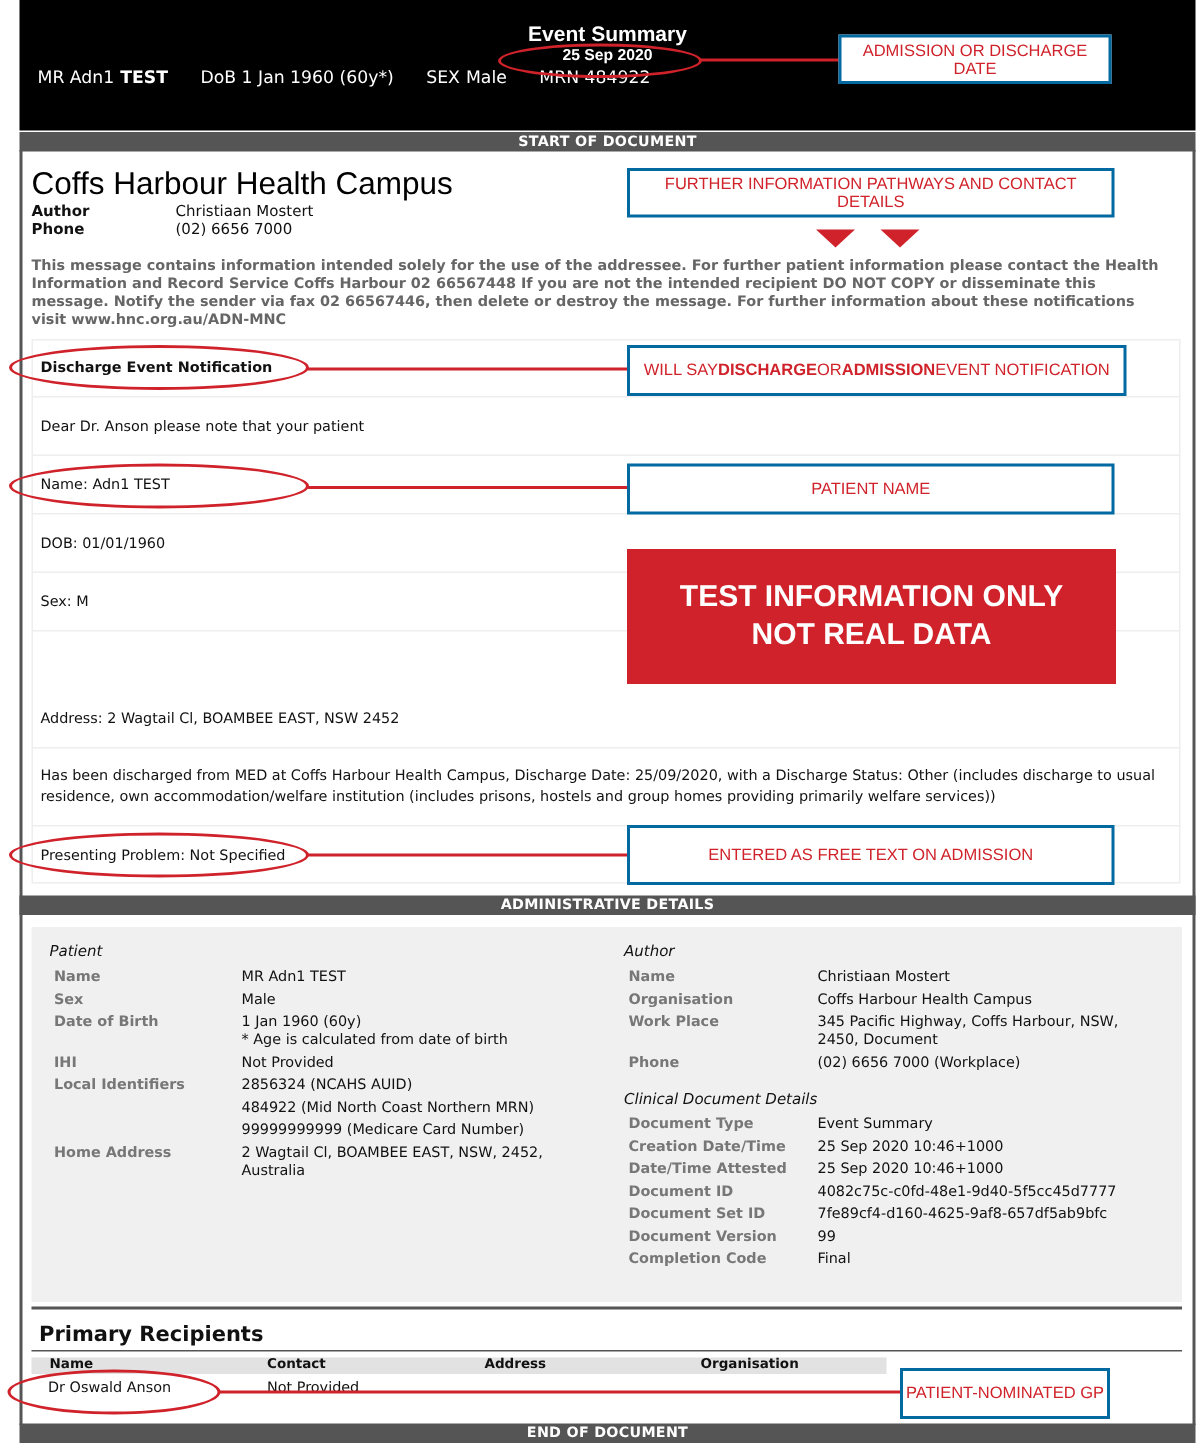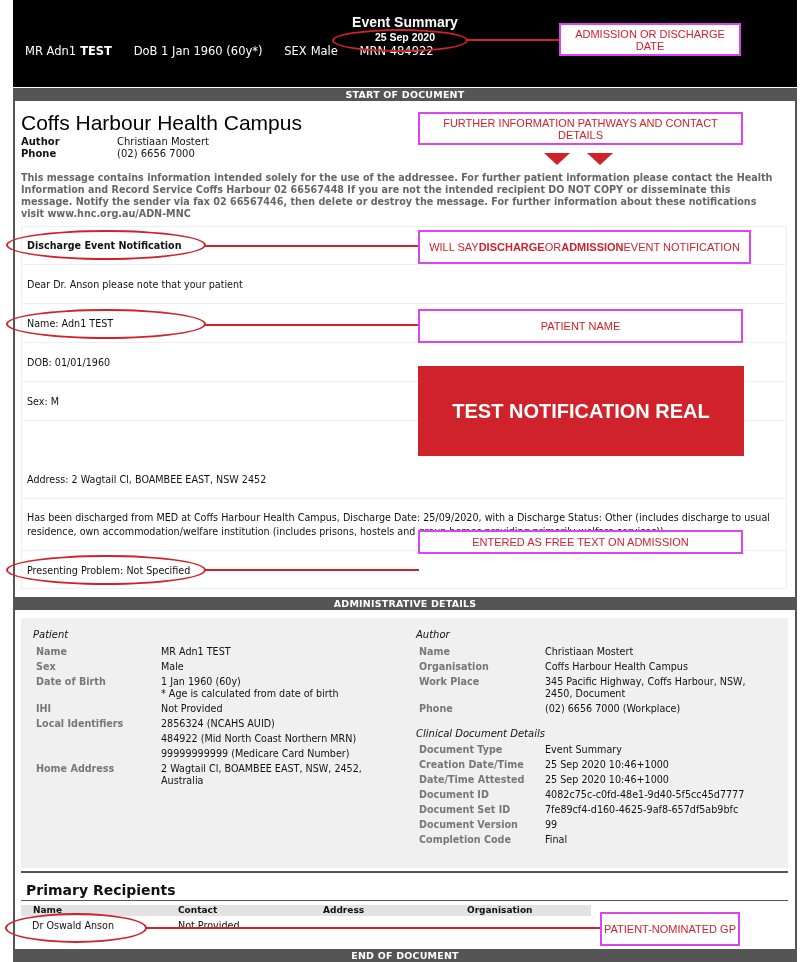--- a/index.html
+++ b/index.html
@@ -32,21 +32,21 @@
   .kv .k { position: absolute; left: 0; color: #777; font-weight: bold; white-space: nowrap; }
   .kv .v { position: absolute; white-space: nowrap; color: #111; }
 
   .hr-thin { position: absolute; left: 21px; width: 767px; height: 2px; background: #555; }
 
   .prim-title { position: absolute; left: 26px; top: 882px; font-size: 14px; font-weight: bold; }
   .prim-head { position: absolute; left: 21px; top: 905px; width: 570px; height: 11px; background: #e2e2e2; font-size: 9px; font-weight: bold; }
   .prim-head span, .prim-row span { position: absolute; top: 0; }
   .prim-row { position: absolute; left: 21px; top: 920px; width: 570px; height: 14px; font-size: 9.6px; }
 
-  .anno-box { position: absolute; border: 2px solid #d946ef; background: #fff; color: #d0222a; font-family: "Liberation Sans", sans-serif; font-size: 11px; display: flex; align-items: center; justify-content: center; text-align: center; }
+  .anno-box { position: absolute; border: 2px solid #0369a1; background: #fff; color: #d0222a; font-family: "Liberation Sans", sans-serif; font-size: 11px; display: flex; align-items: center; justify-content: center; text-align: center; }
   .anno-box b { font-weight: bold; }
   .anno-line { position: absolute; height: 2px; background: #d0222a; }
   .anno-oval { position: absolute; border: 2px solid #d0222a; border-radius: 50%; }
   .test-banner { position: absolute; left: 418px; top: 366px; width: 326px; height: 90px; background: #d0222a; color: #fff; font-family: "Liberation Sans", sans-serif; font-weight: bold; font-size: 20px; line-height: 25px; display: flex; flex-direction: column; align-items: center; justify-content: center; }
   .tri { position: absolute; width: 0; height: 0; border-left: 13px solid transparent; border-right: 13px solid transparent; border-top: 12px solid #d0222a; }
 </style>
 </head>
 <body>
 
 <div class="header">
@@ -171,22 +171,23 @@
     <span> OR </span>
     <b>ADMISSION</b>
     <span> EVENT NOTIFICATION</span>
 </div>
 
 <div class="anno-oval" style="left:6px;top:309px;width:200px;height:30px;"></div>
 <div class="anno-line" style="left:205px;top:324px;width:214px;"></div>
 <div class="anno-box" style="left:418px;top:309px;width:325px;height:34px;">PATIENT NAME</div>
 
 <div class="test-banner">
-  <div>TEST NOTIFICATION REAL</div>
+  <div>TEST INFORMATION ONLY</div>
+  <div>NOT REAL DATA</div>
 </div>
 
 <div class="anno-oval" style="left:6px;top:555px;width:200px;height:30px;"></div>
 <div class="anno-line" style="left:205px;top:569px;width:214px;"></div>
-<div class="anno-box" style="left:418px;top:530px;width:325px;height:24px;">ENTERED AS FREE TEXT ON ADMISSION</div>
+<div class="anno-box" style="left:418px;top:550px;width:325px;height:40px;">ENTERED AS FREE TEXT ON ADMISSION</div>
 
 <div class="anno-oval" style="left:5px;top:913px;width:142px;height:30px;"></div>
 <div class="anno-line" style="left:146px;top:927px;width:455px;"></div>
 <div class="anno-box" style="left:600px;top:912px;width:140px;height:34px;">PATIENT-NOMINATED GP</div>
 
 </body></html>

